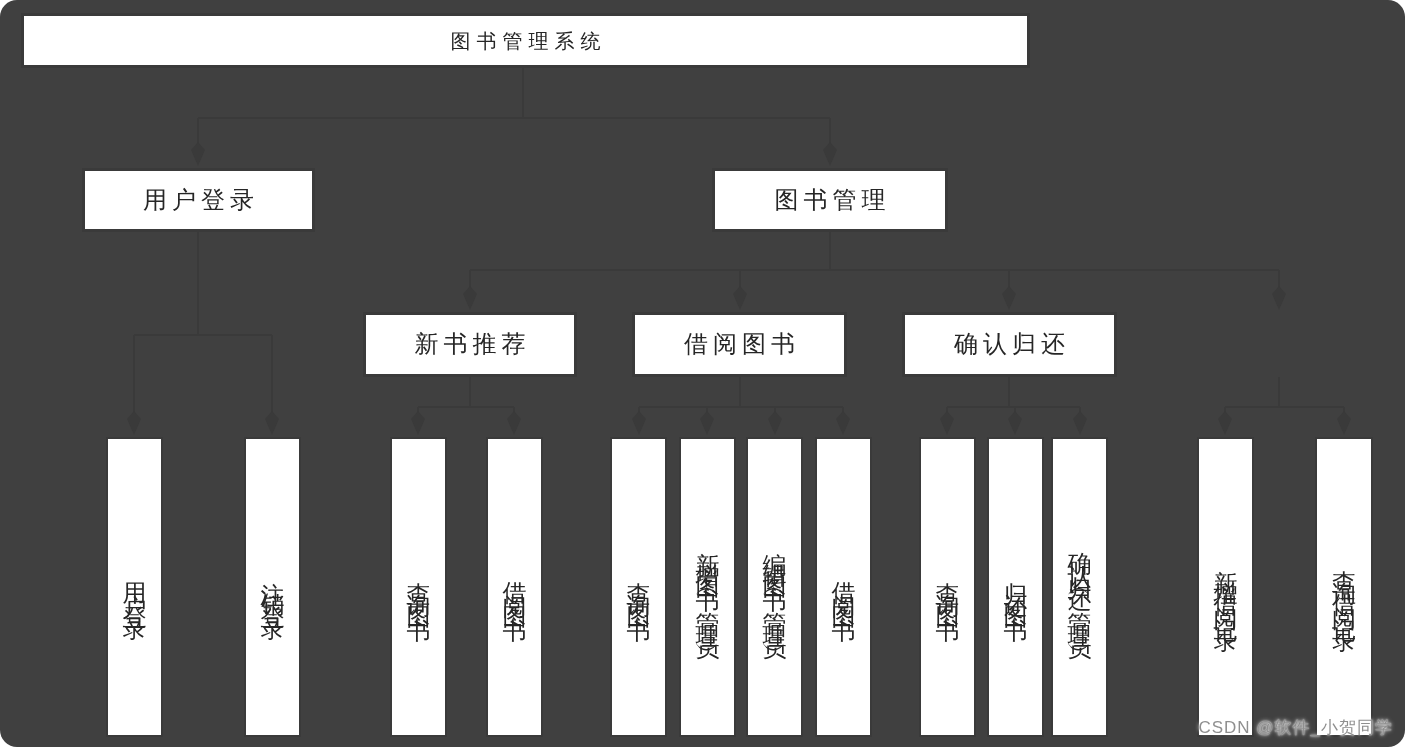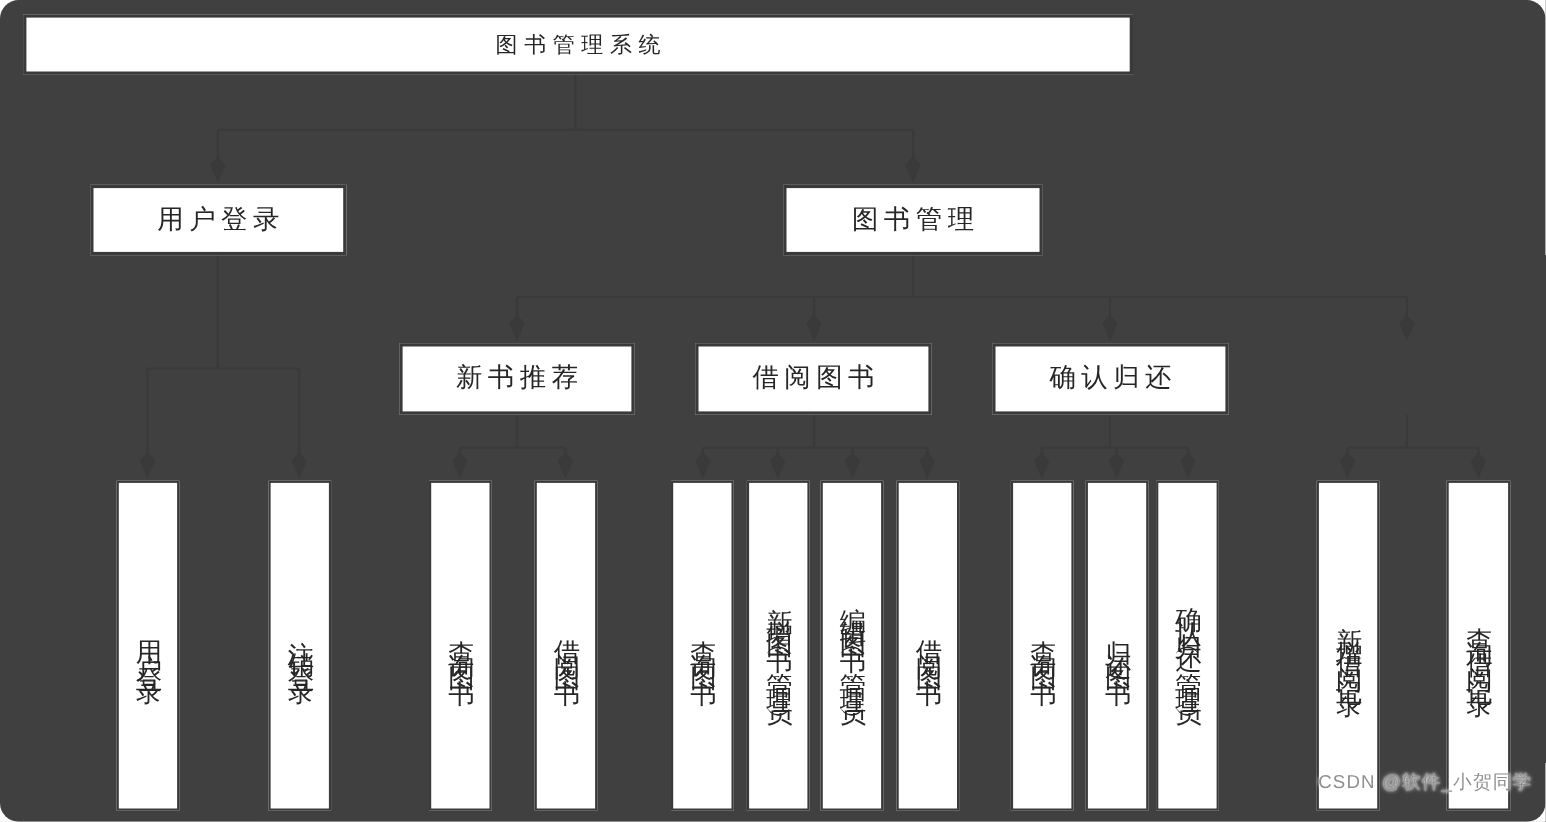--- a/index.html
+++ b/index.html
@@ -33,21 +33,21 @@
   .node.leaf .lbl{
     writing-mode:vertical-rl;
     text-orientation:mixed;
     letter-spacing:12px;
     text-indent:0;
     line-height:1.0;
     white-space:nowrap;
   }
   .watermark{
     position:absolute;
-    right:12px;bottom:25px;
+    right:12px;bottom:8px;
     z-index:3;
     font-size:17px;
     color:#8f8f8f;
     letter-spacing:1px;
     text-shadow:0 0 2px #ffffff,0 0 4px #ffffff;
     white-space:nowrap;
   }
 </style>
 </head>
 <body>

